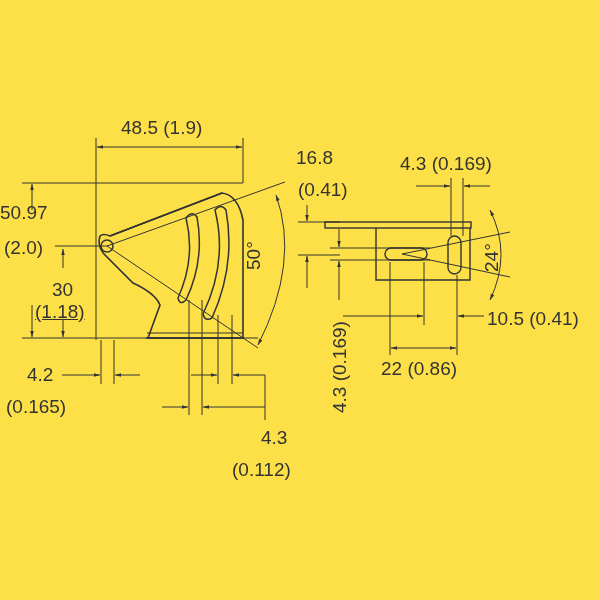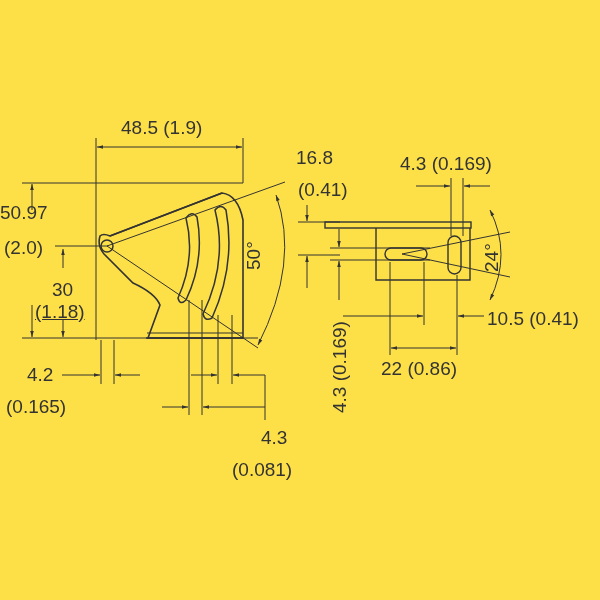--- a/index.html
+++ b/index.html
@@ -106,21 +106,21 @@
   </svg>
 
   <div class="lbl" style="left:121px;top:118px;">48.5 (1.9)</div>
   <div class="lbl" style="left:0px;top:203px;">50.97</div>
   <div class="lbl" style="left:4px;top:238px;">(2.0)</div>
   <div class="lbl" style="left:52px;top:280px;">30</div>
   <div class="lbl" style="left:35px;top:302px;text-decoration:underline;">(1.18)</div>
   <div class="lbl" style="left:27px;top:365px;">4.2</div>
   <div class="lbl" style="left:6px;top:397px;">(0.165)</div>
   <div class="lbl" style="left:261px;top:428px;">4.3</div>
-  <div class="lbl" style="left:232px;top:460px;">(0.081)</div>
+  <div class="lbl" style="left:232px;top:460px;">(0.112)</div>
   <div class="lbl rot" style="left:244px;top:270px;transform:rotate(-90deg);">50°</div>
 
   <div class="lbl" style="left:296px;top:148px;">16.8</div>
   <div class="lbl" style="left:298px;top:180px;">(0.41)</div>
   <div class="lbl" style="left:400px;top:154px;">4.3 (0.169)</div>
   <div class="lbl rot" style="left:330px;top:413px;transform:rotate(-90deg);">4.3 (0.169)</div>
   <div class="lbl rot" style="left:482px;top:272px;transform:rotate(-90deg);">24°</div>
   <div class="lbl" style="left:487px;top:309px;">10.5 (0.41)</div>
   <div class="lbl" style="left:381px;top:359px;">22 (0.86)</div>
 </div>

